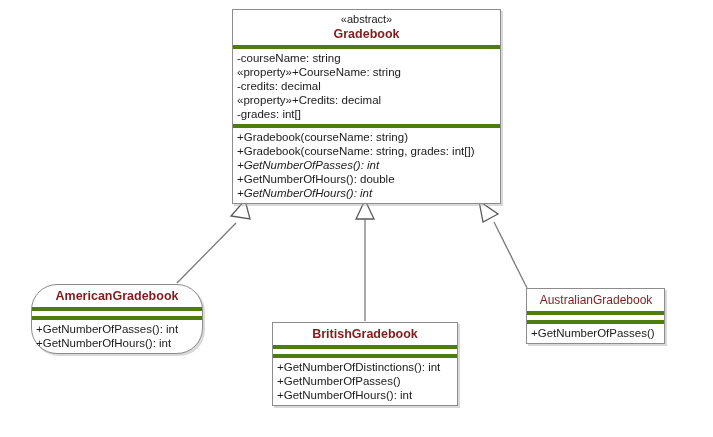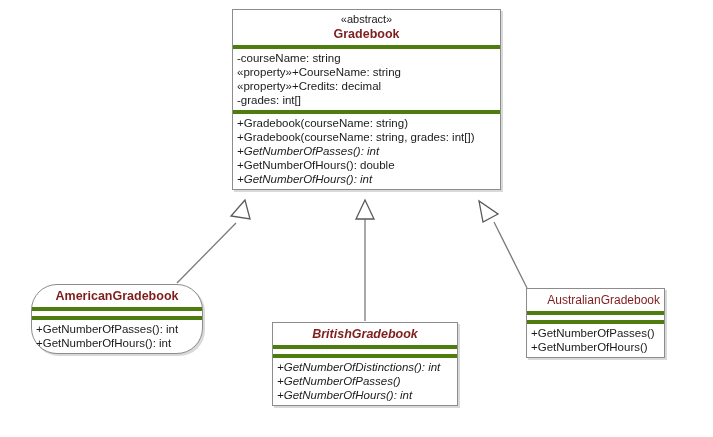--- a/index.html
+++ b/index.html
@@ -46,21 +46,21 @@
   .compartment + .compartment {
     border-top: 4px solid #4d7c0f;
   }
 
   .title-comp {
     text-align: center;
     padding-top: 3px;
     padding-bottom: 3px;
   }
   .title-comp.left-aligned {
-    text-align: right;
+    text-align: center;
     padding-left: 5px;
   }
 
   .stereotype {
     display: block;
     font-size: 11px;
     line-height: 13px;
     color: #1a1a1a;
   }
   .class-name {
@@ -87,21 +87,21 @@
     white-space: nowrap;
     color: #1a1a1a;
   }
   .member.abstract {
     font-style: italic;
   }
 
   
   #class-gradebook        { left: 232px; top: 9px;   width: 269px; }
   #class-american         { left: 31px;  top: 284px; width: 172px; border-radius: 26px; }
-  #class-british          { left: 272px; top: 322px; width: 186px; font-style: italic; }
+  #class-british          { left: 272px; top: 322px; width: 186px; }
   #class-australian       { left: 526px; top: 288px; width: 139px; }
 </style>
 </head>
 <body>
 
 <div id="canvas">
 
   <svg id="edges" viewBox="0 0 713 437" width="713" height="437">
 
     <g>
@@ -121,20 +121,21 @@
   </svg>
 
   <div class="uml-class" id="class-gradebook">
     <div class="compartment title-comp">
       <span class="stereotype">«abstract»</span>
       <span class="class-name">Gradebook</span>
     </div>
     <div class="compartment attrs-comp">
       <span class="member">-courseName: string</span>
       <span class="member">«property»+CourseName: string</span>
+      <span class="member">-credits: decimal</span>
       <span class="member">«property»+Credits: decimal</span>
       <span class="member">-grades: int[]</span>
     </div>
     <div class="compartment ops-comp">
       <span class="member">+Gradebook(courseName: string)</span>
       <span class="member">+Gradebook(courseName: string, grades: int[])</span>
       <span class="member abstract">+GetNumberOfPasses(): int</span>
       <span class="member">+GetNumberOfHours(): double</span>
       <span class="member abstract">+GetNumberOfHours(): int</span>
     </div>
@@ -163,17 +164,16 @@
     </div>
   </div>
 
   <div class="uml-class" id="class-australian">
     <div class="compartment title-comp left-aligned">
       <span class="class-name plain">AustralianGradebook</span>
     </div>
     <div class="compartment empty-comp"></div>
     <div class="compartment ops-comp">
       <span class="member">+GetNumberOfPasses()</span>
-      <span class="member">+GetNumberOfHours()</span>
     </div>
   </div>
 
 </div>
 
 </body></html>

